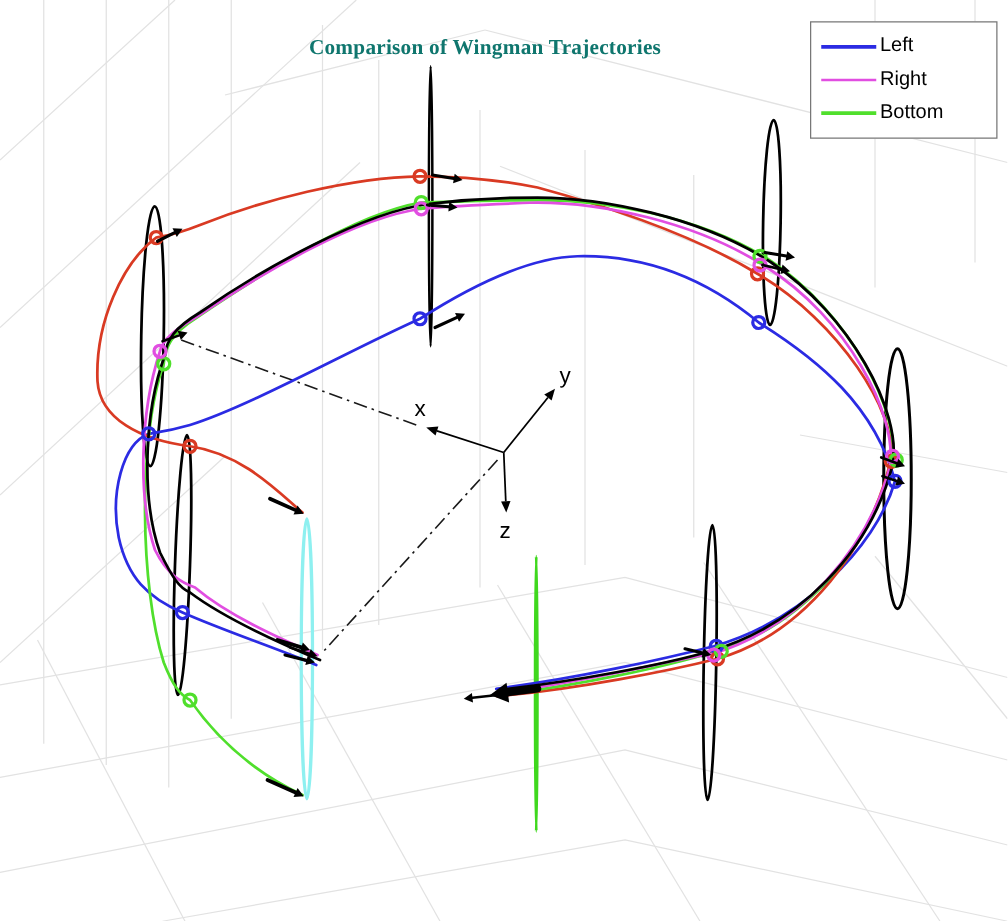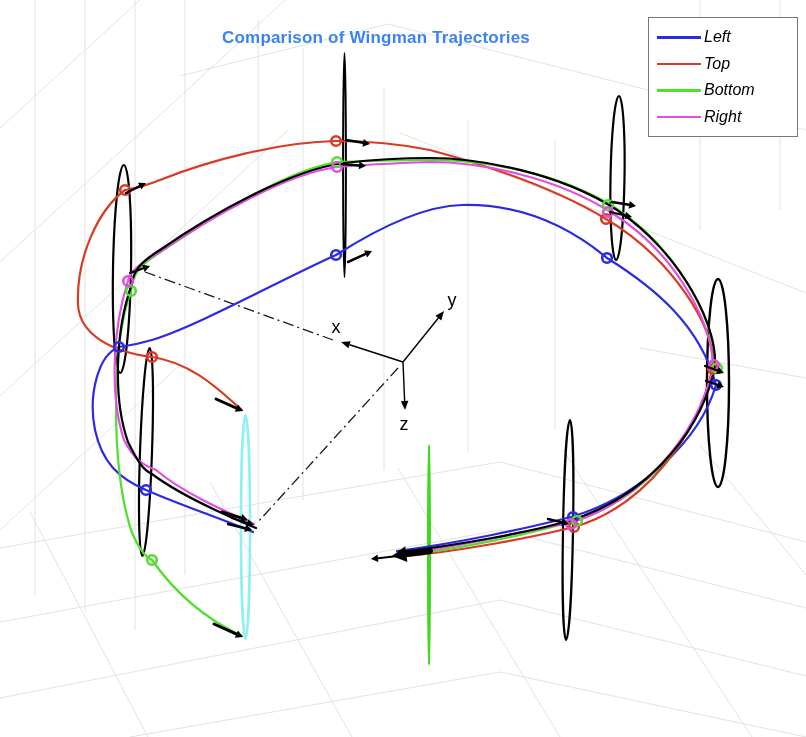--- a/index.html
+++ b/index.html
@@ -1,23 +1,23 @@
 <!DOCTYPE html>
 <html><head>
 <meta charset="utf-8">
 <style>
   html,body{margin:0;padding:0;background:#ffffff;}
   body{width:806px;height:737px;position:relative;font-family:"Liberation Sans",sans-serif;overflow:hidden;}
   #figure{position:absolute;left:0;top:0;width:806px;height:737px;}
   #plot{position:absolute;left:0;top:0;}
-  #title{position:absolute;left:376px;top:28px;transform:translateX(-50%);
-         font-size:17px;font-weight:bold;color:#3b82f6;white-space:nowrap;letter-spacing:0.2px;}
+  #title{position:absolute;left:388px;top:28px;transform:translateX(-50%);
+         font-size:17px;font-weight:bold;color:#0f766e;white-space:nowrap;letter-spacing:0.2px;font-family:Liberation Serif, serif;}
   #legend{position:absolute;left:648px;top:17px;width:150px;
           background:#ffffff;border:1.3px solid #777777;box-sizing:border-box;
-          padding:6px 6px 6px 8px;font-style:italic;}
+          padding:6px 6px 6px 8px;}
   .legend-row{display:flex;align-items:center;height:26.5px;}
   .legend-sample{width:44px;flex:0 0 44px;height:18px;position:relative;}
   .legend-line{position:absolute;left:0;top:8px;width:44px;height:2.5px;}
   .legend-arrow-line{position:absolute;left:0;top:7px;width:34px;height:4.5px;background:#000;}
   .legend-arrow-head{position:absolute;left:32px;top:2px;width:0;height:0;
       border-left:12px solid #000;border-top:7px solid transparent;border-bottom:7px solid transparent;}
   .legend-label{font-size:16px;color:#000;margin-left:3px;white-space:nowrap;}
 </style>
 </head>
 <body>
@@ -139,30 +139,24 @@
 
   <div id="legend">
       <div class="legend-row">
         <span class="legend-sample">
           <span class="legend-line" style="background: rgb(43, 43, 227);"></span>
         </span>
         <span class="legend-label">Left</span>
       </div>
       <div class="legend-row">
         <span class="legend-sample">
-          <span class="legend-line" style="background: rgb(217, 58, 35);"></span>
+          <span class="legend-line" style="background: rgb(225, 78, 225);"></span>
         </span>
-        <span class="legend-label">Top</span>
+        <span class="legend-label">Right</span>
       </div>
       <div class="legend-row">
         <span class="legend-sample">
           <span class="legend-line" style="background: rgb(80, 223, 44);"></span>
         </span>
         <span class="legend-label">Bottom</span>
       </div>
-      <div class="legend-row">
-        <span class="legend-sample">
-          <span class="legend-line" style="background: rgb(225, 78, 225);"></span>
-        </span>
-        <span class="legend-label">Right</span>
-      </div>
     </div>
 </div>
 
 </body></html>

